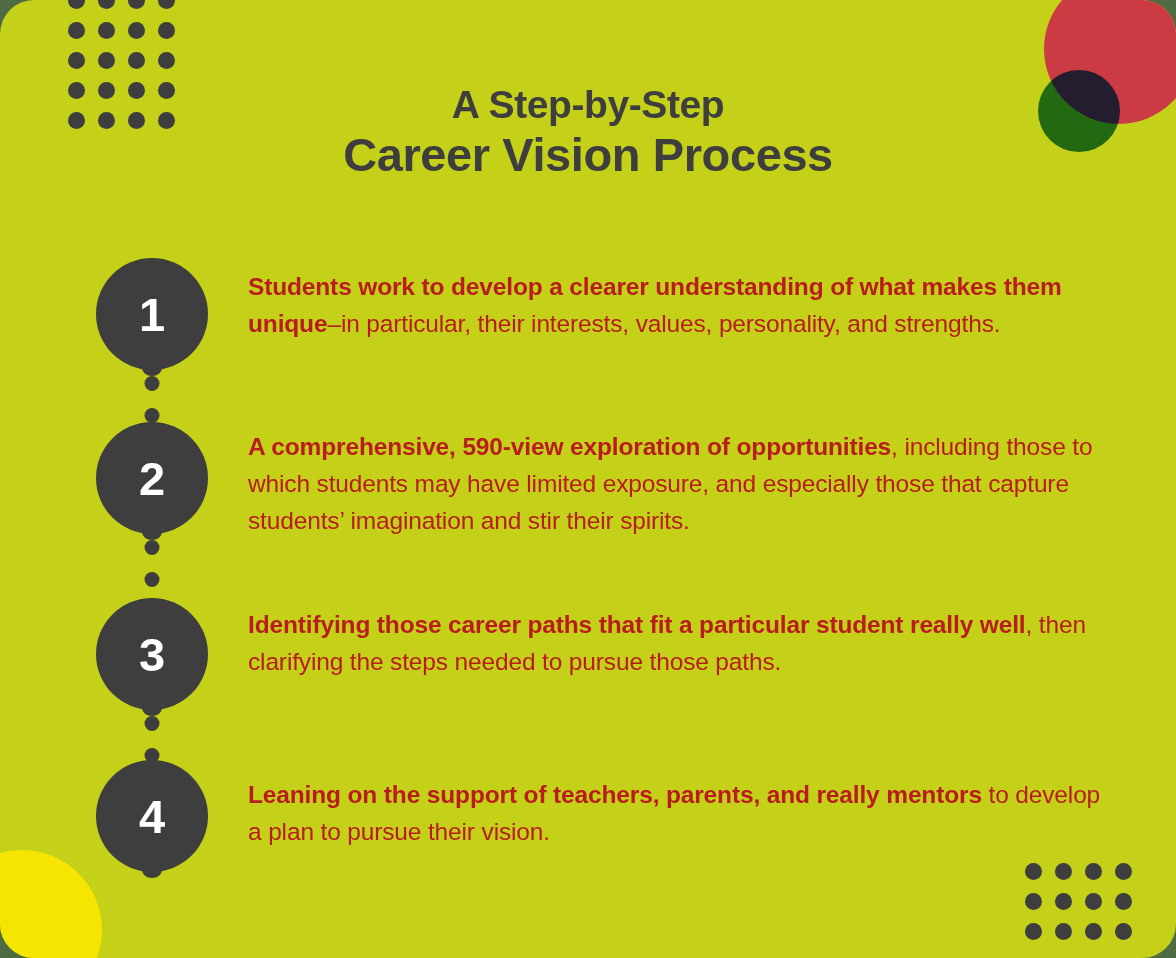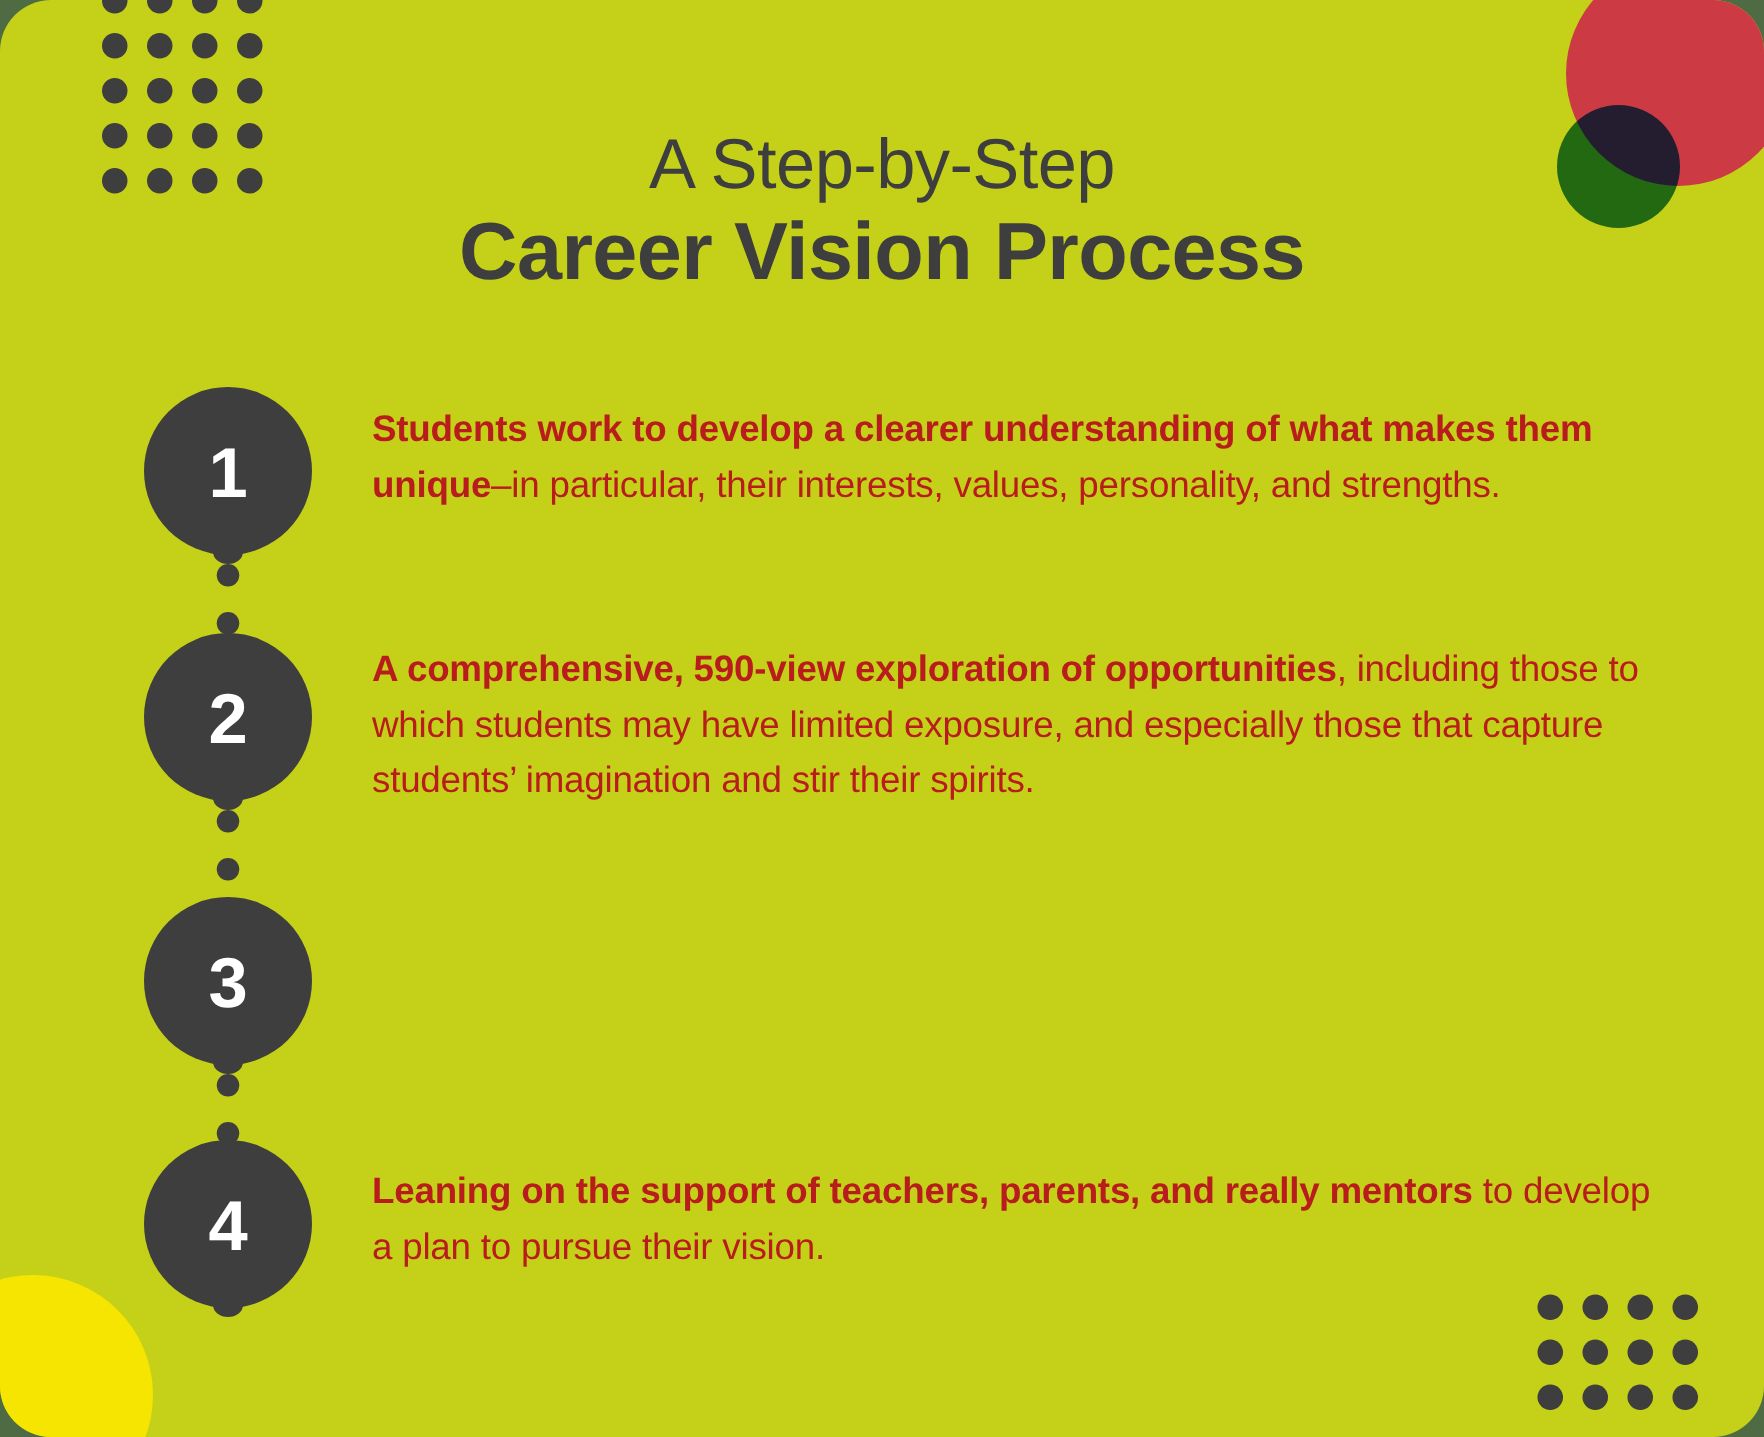--- a/index.html
+++ b/index.html
@@ -89,28 +89,28 @@
     top: 82px;
     left: 0;
     width: 100%;
     text-align: center;
     color: #3e3e3e;
     line-height: 1.17;
   }
 
   #title-line-1 {
     display: block;
-    font-size: 47px;
-    font-weight: normal;
+    font-size: 39px;
+    font-weight: bold;
     letter-spacing: -0.4px;
   }
 
   #title-line-2 {
     display: block;
-    font-size: 54px;
+    font-size: 47px;
     font-weight: bold;
     letter-spacing: -0.4px;
   }
 
   
   #steps-list {
     position: absolute;
     top: 258px;
     left: 96px;
     right: 60px;
@@ -278,20 +278,23 @@
     </div>
 
     <div class="step-row" id="step-row-3">
       <div class="step-marker">
         <div class="step-badge">3</div>
         <div class="step-connector">
             <i></i>
             <i></i>
           </div>
       </div>
+      <p class="step-text">
+        <b>Identifying those career paths that fit a particular student really well</b><span>, then clarifying the steps needed to pursue those paths.</span>
+      </p>
     </div>
 
     <div class="step-row" id="step-row-4">
       <div class="step-marker">
         <div class="step-badge">4</div>
         <div class="step-connector"></div>
       </div>
       <p class="step-text">
         <b>Leaning on the support of teachers, parents, and really mentors</b><span> to develop a plan to pursue their vision.</span>
       </p>

